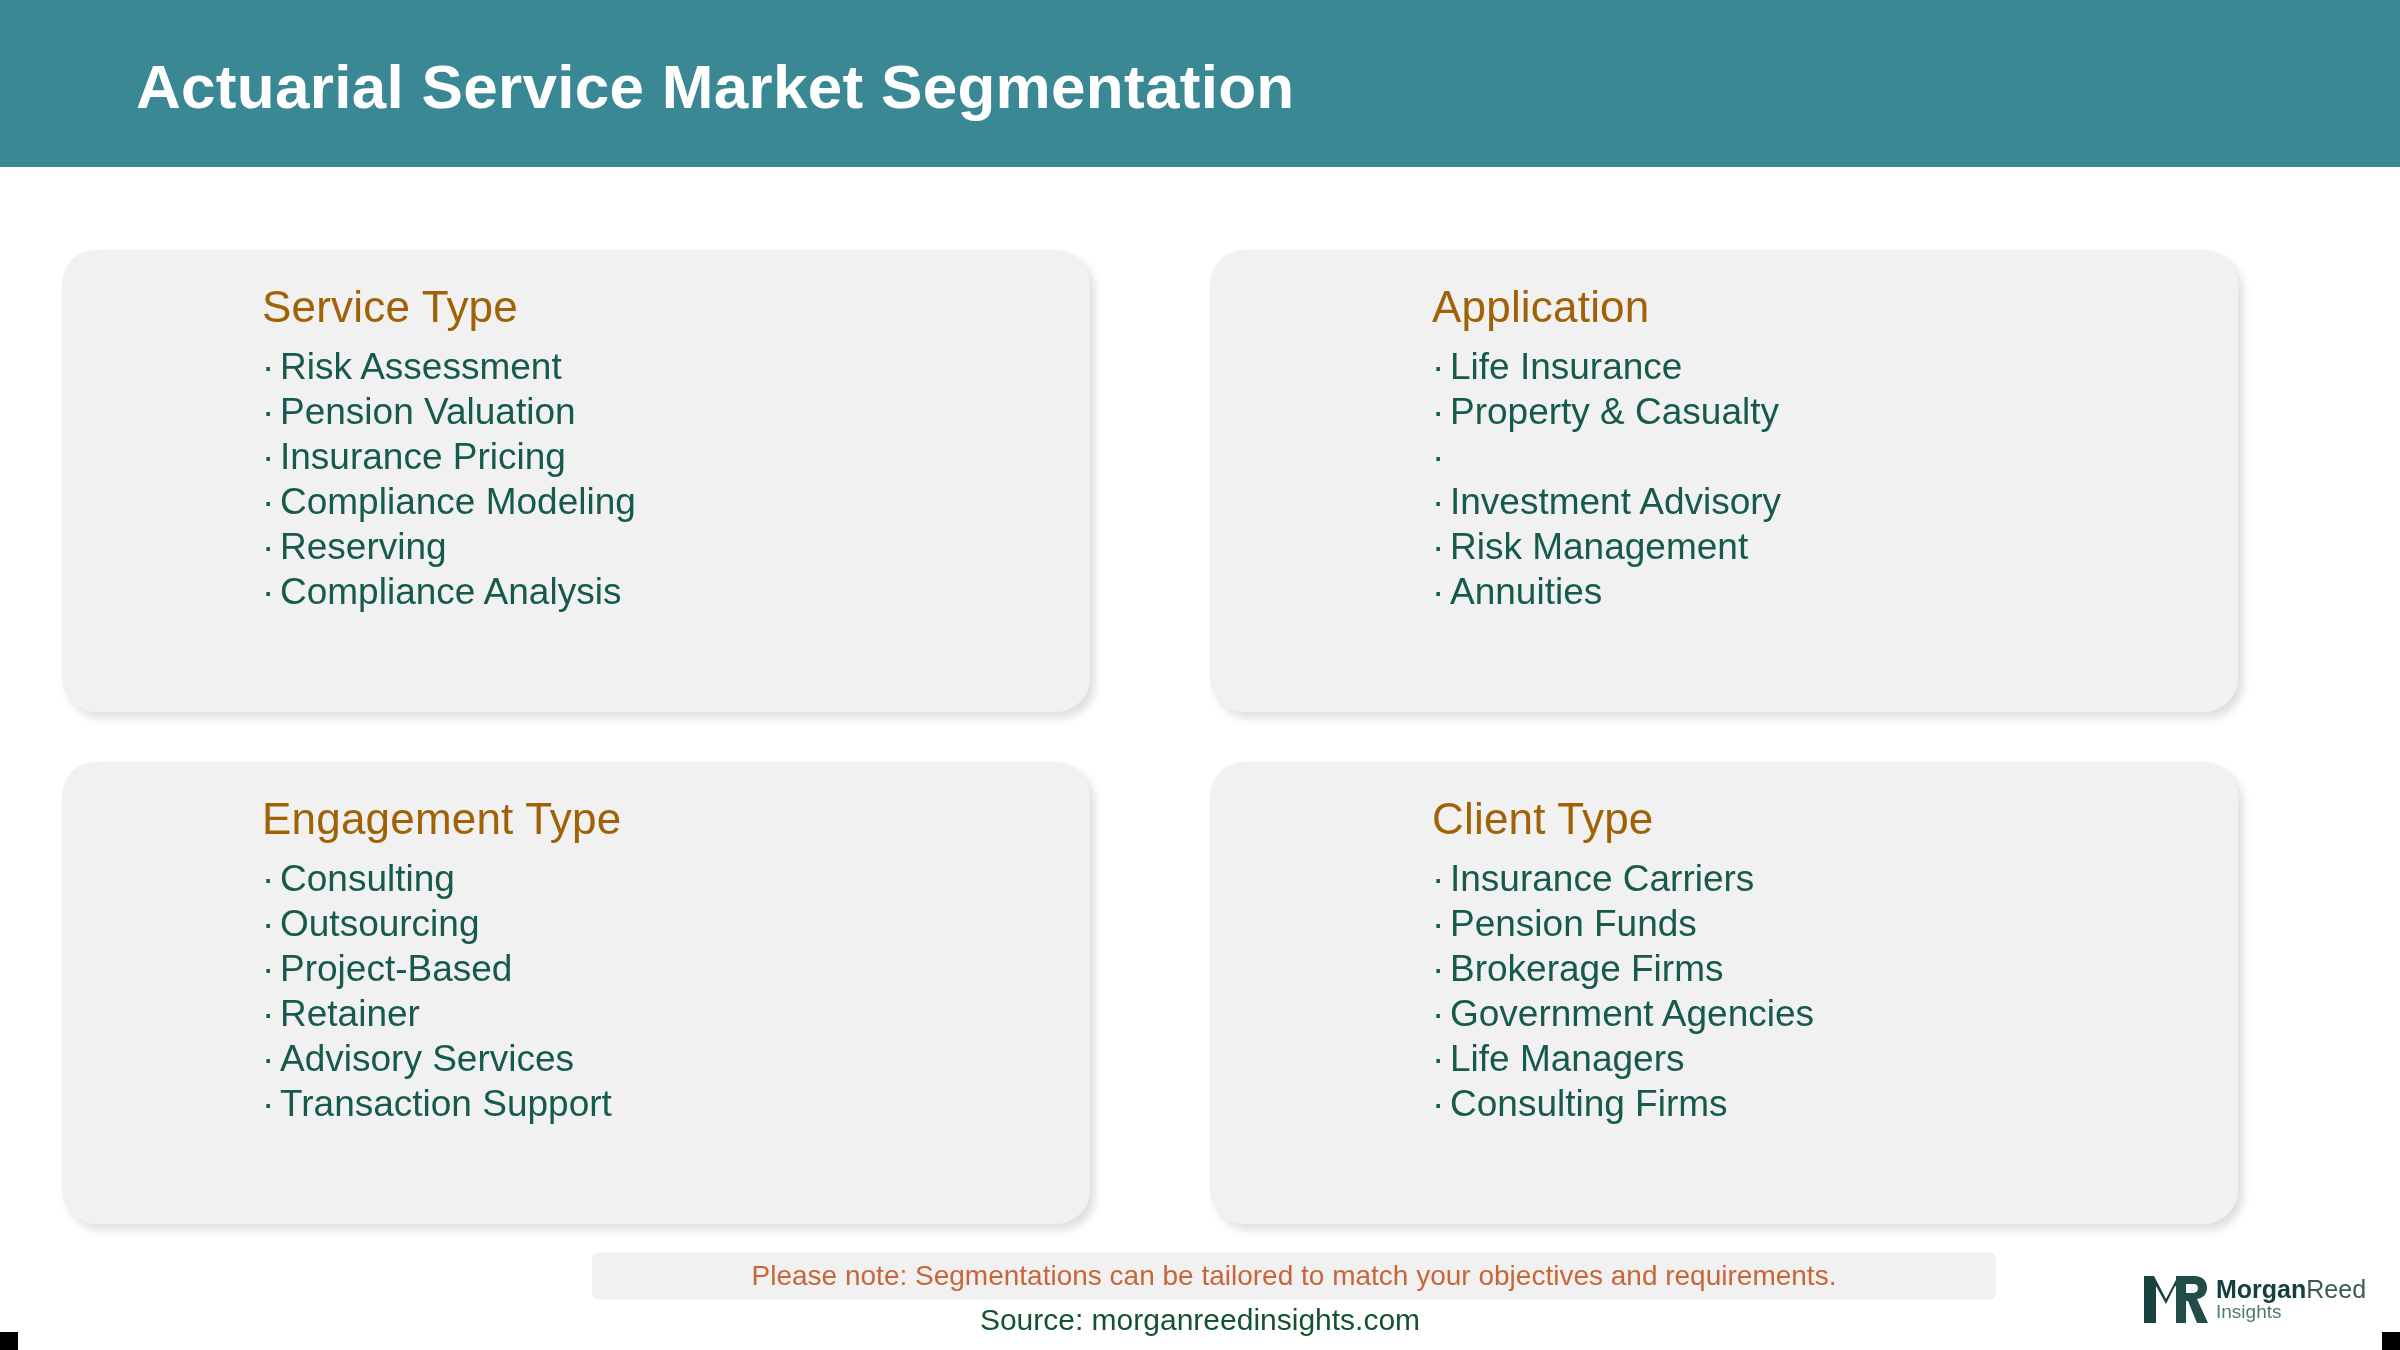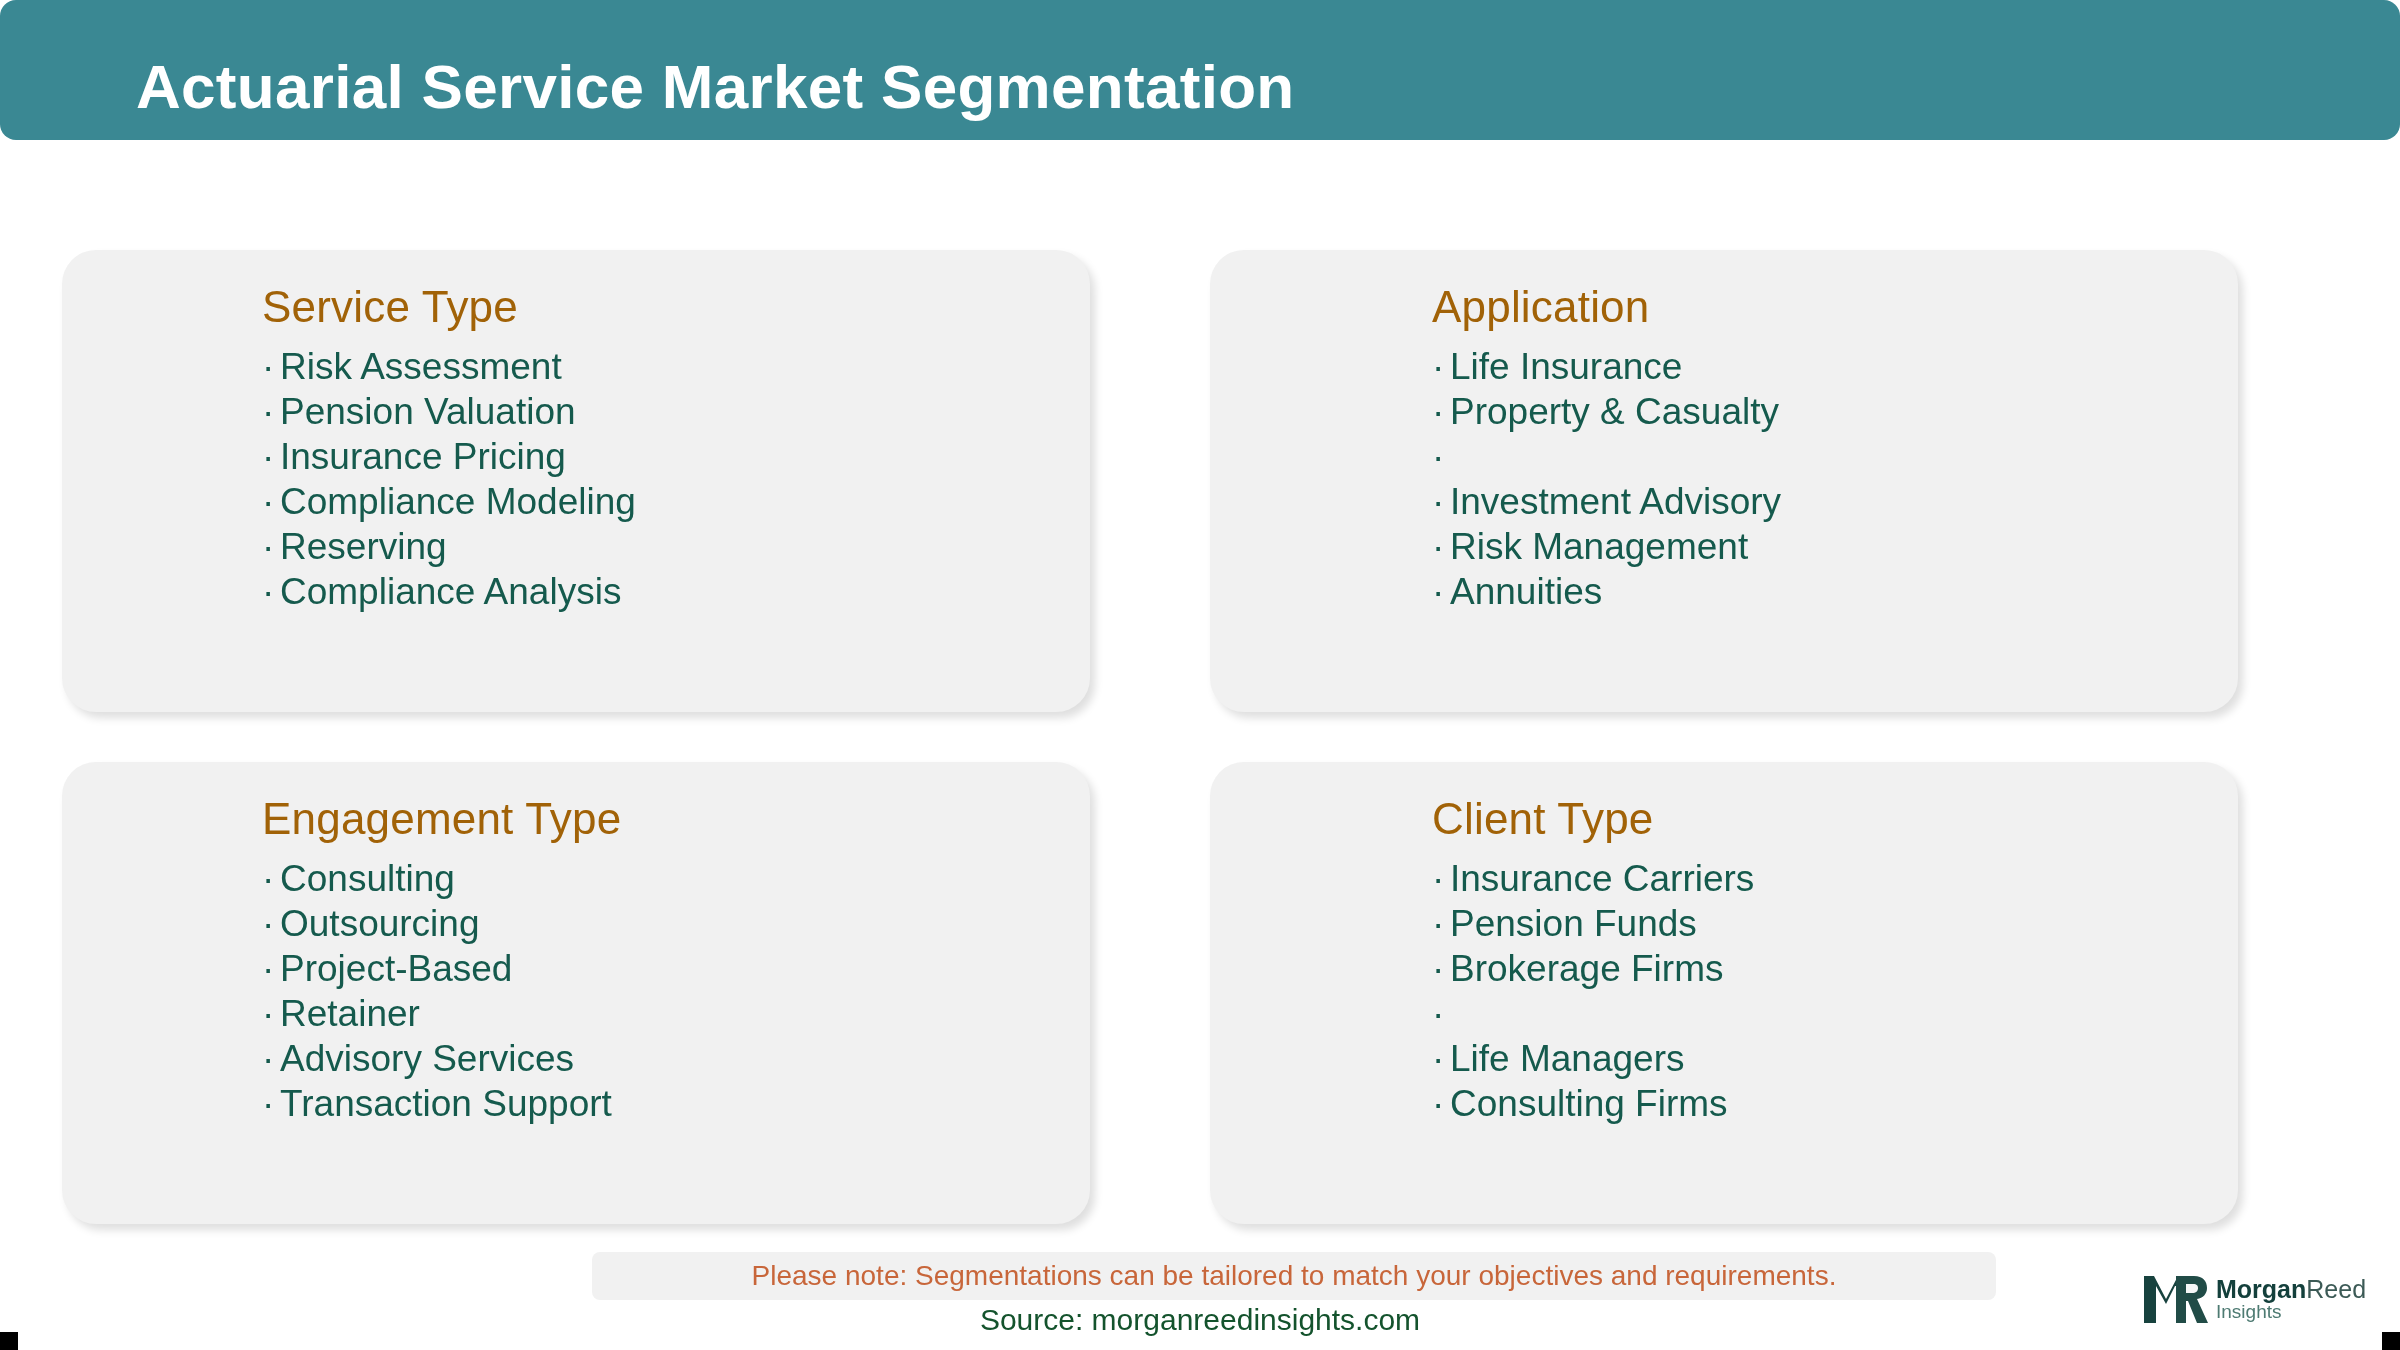--- a/index.html
+++ b/index.html
@@ -14,24 +14,23 @@
     font-family: "Liberation Sans", sans-serif;
     position: relative;
   }
 
   
   .header {
     position: absolute;
     left: 0;
     top: 0;
     width: 2400px;
-    height: 140px;
+    height: 167px;
     background: #3a8893;
     box-sizing: border-box;
-    border-radius: 16px;
   }
   .header-title {
     position: absolute;
     left: 136px;
     top: 0;
     height: 172px;
     display: flex;
     align-items: center;
     color: #ffffff;
     font-size: 62px;
@@ -287,20 +286,21 @@
         <li>
             <span class="bullet">·</span>
             <span>Pension Funds</span>
           </li>
         <li>
             <span class="bullet">·</span>
             <span>Brokerage Firms</span>
           </li>
         <li>
             <span class="bullet">·</span>
+            <span>Government Agencies</span>
           </li>
         <li>
             <span class="bullet">·</span>
             <span>Life Managers</span>
           </li>
         <li>
             <span class="bullet">·</span>
             <span>Consulting Firms</span>
           </li>
       </ul>

